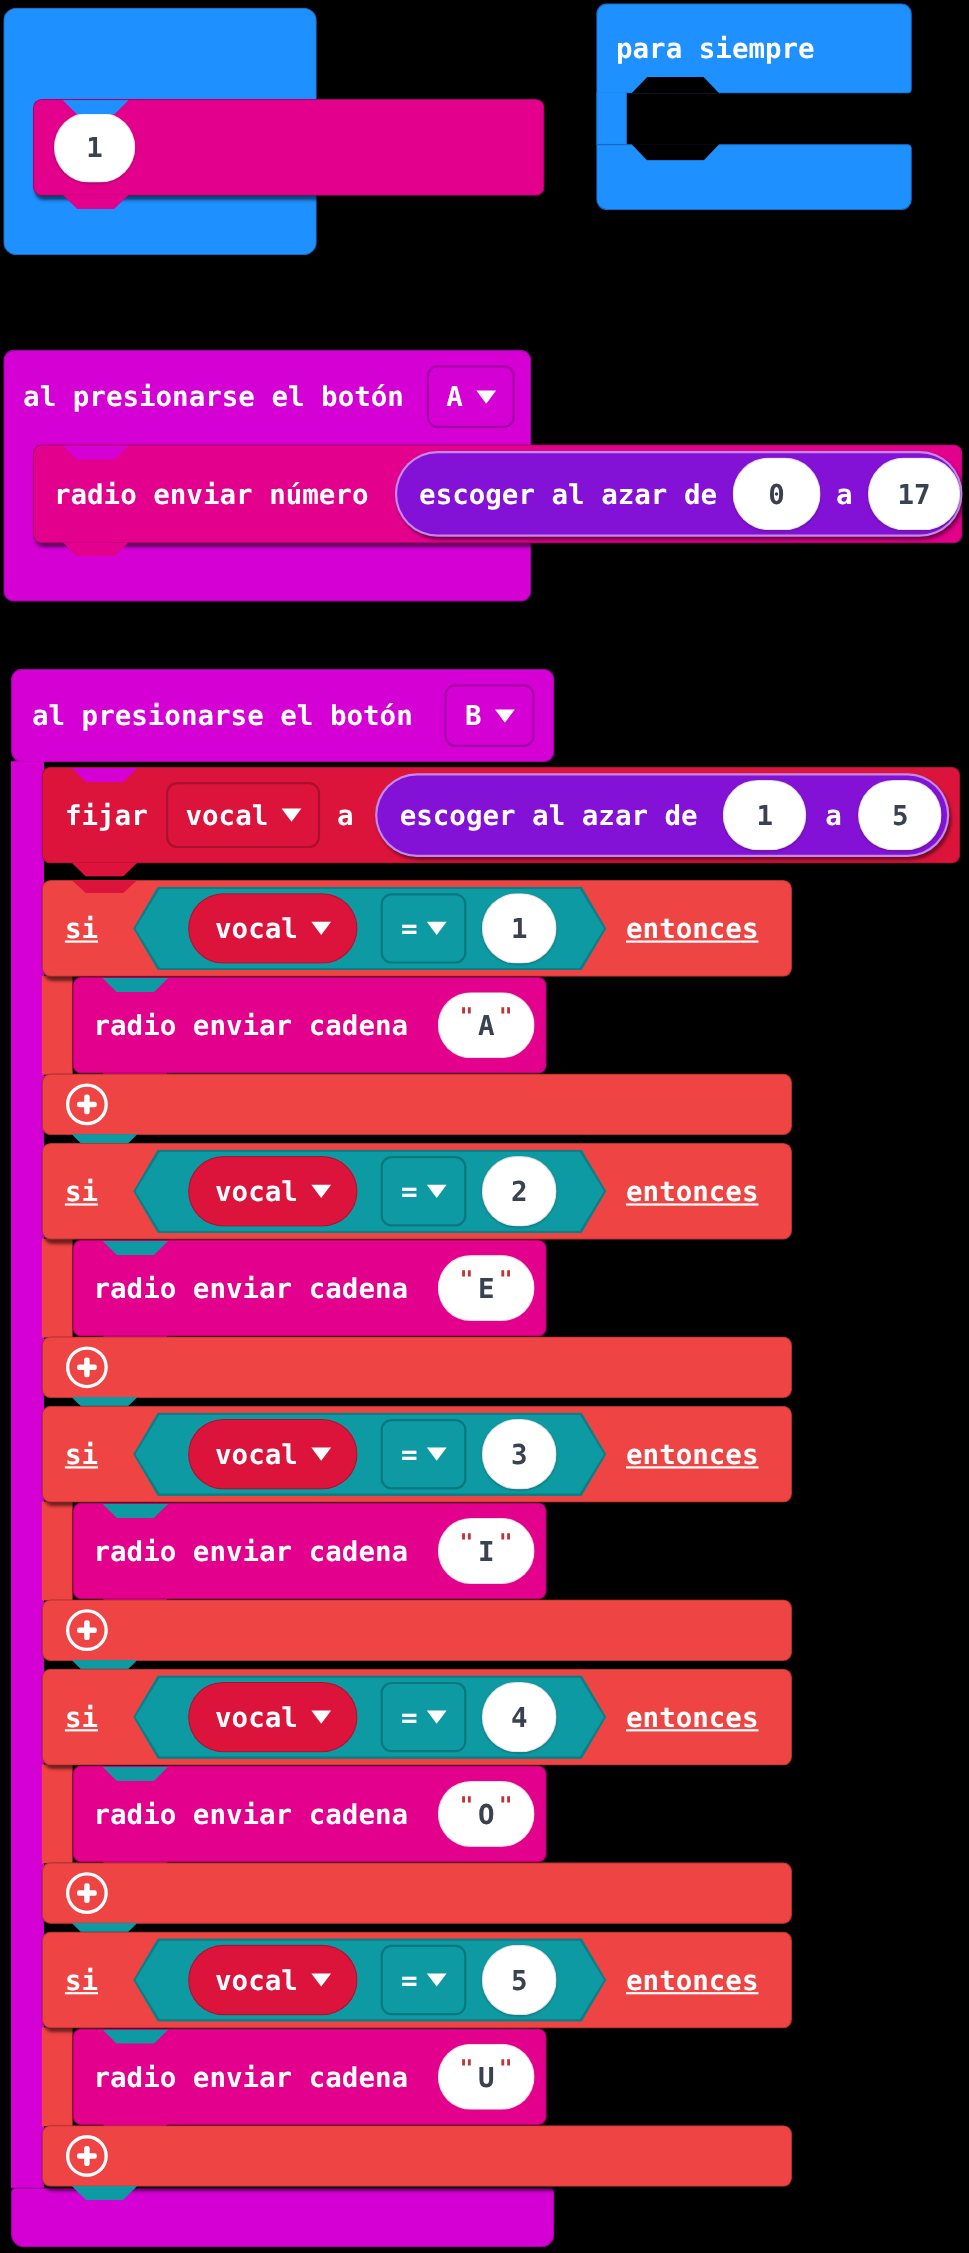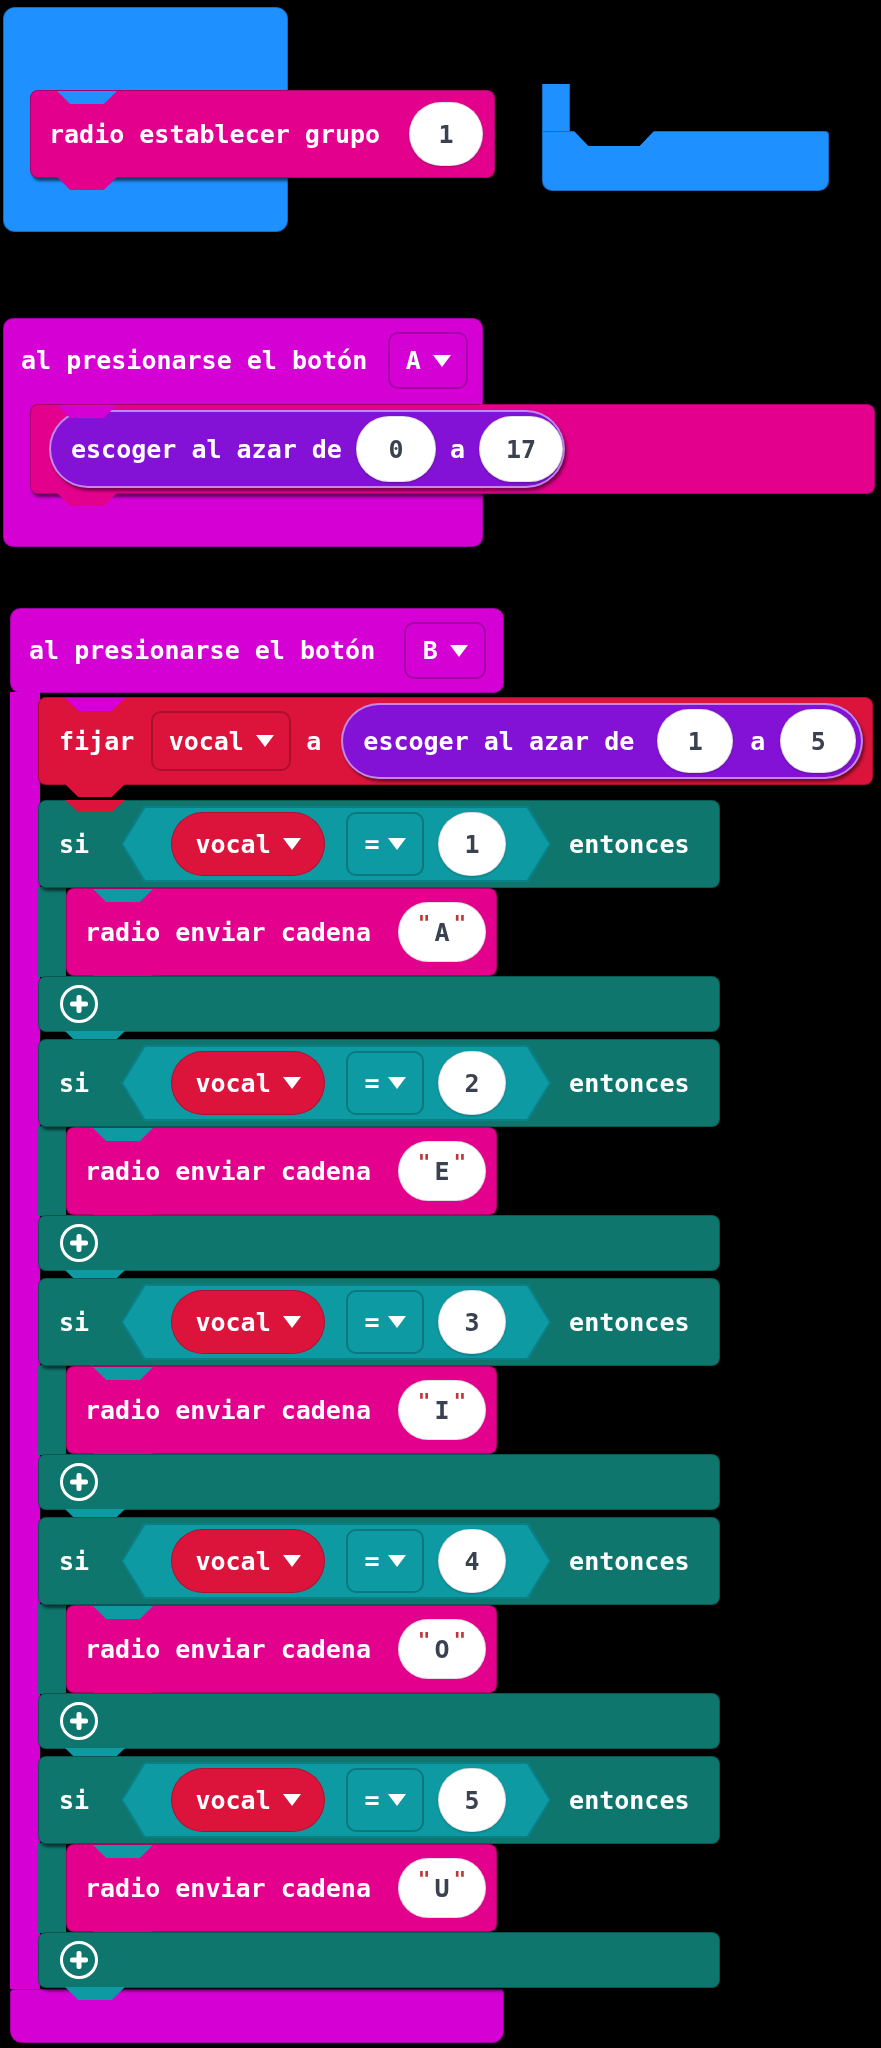--- a/index.html
+++ b/index.html
@@ -4,21 +4,21 @@
 <style>
   html,body{margin:0;padding:0;background:#000;}
   #canvas{position:relative;width:881px;height:2048px;background:#000;overflow:hidden;
           font-family:"DejaVu Sans Mono",monospace;}
   .blk{position:absolute;box-sizing:border-box;display:flex;align-items:center;
        font:bold 25px "DejaVu Sans Mono",monospace;color:#fff;white-space:nowrap;}
   .body-rect{position:absolute;box-sizing:border-box;}
   .r10{border-radius:10px;} .r8{border-radius:8px;} .r12{border-radius:12px;}
   .bd{border:1px solid rgba(0,0,0,.25);box-shadow:2px 3px 3px rgba(0,0,0,.55);}
   .blue{background:#1E90FF;} .magenta{background:#D400D4;} .pink{background:#E3008C;}
-  .teal{background:#0f766e;} .red{background:#DC143C;}
+  .teal{background:#ef4444;text-decoration:underline;} .red{background:#DC143C;}
   .z1{z-index:1;} .z2{z-index:2;}
   .lbl{flex:none;}
   
   .socket,.tab{position:absolute;left:26px;width:60px;height:13px;
                clip-path:polygon(0 0,100% 0,78% 100%,22% 100%);z-index:3;}
   .socket{top:0;}
   .tab{top:100%;}
   
   .oval{background:#fff;border:1px solid rgba(0,0,0,.12);border-radius:999px;
         display:flex;align-items:center;justify-content:center;
@@ -57,42 +57,45 @@
 </style>
 </head>
 <body>
 
 <div id="canvas">
 
   <div class="body-rect blue bd r12 z1" style="left:3px;top:7px;width:285px;height:225px;"></div>
   <div class="blk pink bd r8 z2" style="left:30px;top:90px;width:465px;height:88px;padding-left:18px;gap:29px;">
     <div class="socket" style="background:#1E90FF;"></div>
     <div class="tab" style="background:#E3008C;"></div>
-    <span class="lbl">radio establecer grupo</span>
     <div class="oval" style="width:72px;height:62px;">
       <span>1</span>
     </div>
   </div>
 
+  <div class="blk blue bd" style="left:542px;top:3px;width:287px;height:82px;padding-left:17px;border-radius:10px 10px 4px 0;">
+    <span class="lbl">para siempre</span>
+  </div>
   <div class="body-rect blue bd" style="left:542px;top:84px;width:28px;height:48px;border-top:none;border-bottom:none;box-shadow:none;"></div>
   <div class="body-rect blue bd" style="left:542px;top:131px;width:287px;height:60px;border-radius:0 4px 10px 10px;"></div>
   <div class="cut" style="left:574px;top:70px;width:80px;height:15px;clip-path:polygon(18% 0,82% 0,100% 100%,0 100%);"></div>
   <div class="cut" style="left:574px;top:131px;width:80px;height:15px;clip-path:polygon(0 0,100% 0,82% 100%,18% 100%);"></div>
 
   <div class="body-rect magenta bd r10 z1" style="left:3px;top:318px;width:480px;height:229px;"></div>
   <div class="blk z2" style="left:3px;top:318px;width:480px;height:85px;padding-left:18px;gap:21px;">
     <span class="lbl">al presionarse el botón</span>
     <div class="field" style="width:80px;height:57px;">
       <span>A</span>
       <div class="caret"></div>
     </div>
   </div>
   <div class="blk pink bd r8 z2" style="left:30px;top:404px;width:845px;height:90px;padding-left:18px;gap:24px;">
     <div class="socket" style="background:#D400D4;"></div>
     <div class="tab" style="background:#E3008C;"></div>
+    <span class="lbl">radio enviar número</span>
     <div class="rand" style="width:516px;height:78px;">
       <span class="lbl">escoger al azar de</span>
       <div class="oval" style="width:78px;height:64px;">
         <span>0</span>
       </div>
       <span class="lbl">a</span>
       <div class="oval" style="width:82px;height:64px;">
         <span>17</span>
       </div>
     </div>

